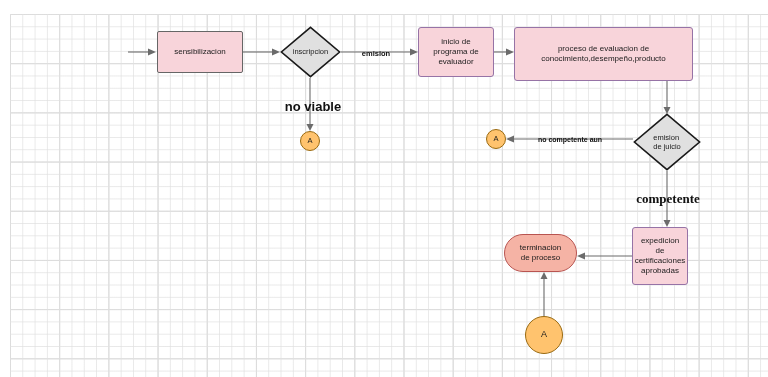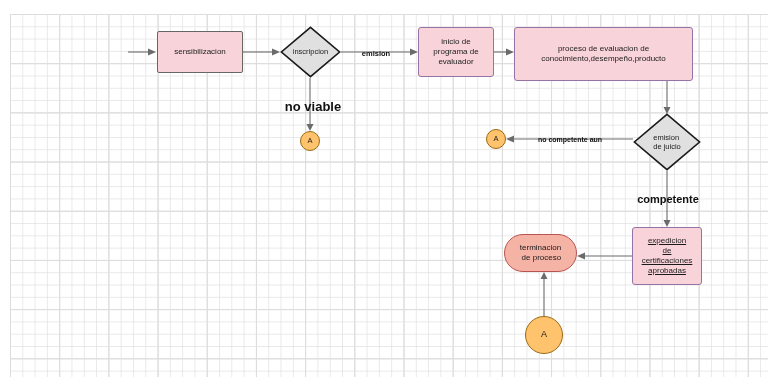--- a/index.html
+++ b/index.html
@@ -175,21 +175,21 @@
       <polygon class="edge-head" points="540.5,279 544,272 547.5,279"></polygon>
     </g>
   </svg>
 
   <div class="edge-label" style="left:376px; top:53px; font-size:7.5px;">emision</div>
 
   <div class="edge-label" style="left:313px; top:106px; font-size:13px;">no viable</div>
 
   <div class="edge-label" style="left:570px; top:139px; font-size:7px;">no competente aun</div>
 
-  <div class="edge-label" style="left:668px; top:199px; font-size:11px;">competente</div>
+  <div class="edge-label" style="left:668px; top:199px; font-size:13px;font-family:Liberation Serif, serif;">competente</div>
 
 
   <div class="node n-process-gray" style="left:157px; top:31px; width:86px; height:42px; font-size:8px;">
     <span>sensibilizacion</span>
   </div>
 
   <div class="diamond-wrap" style="left:280px; top:26px; width:61px; height:52px;">
     <svg width="61" height="52" viewBox="0 0 61 52">
       <polygon points="30.5,1.4 59.6,26 30.5,50.6 1.4,26" fill="#e0e0e0" stroke="#1a1a1a" stroke-width="1.6"></polygon>
     </svg>
@@ -216,28 +216,28 @@
   </div>
 
   <div class="node n-connector" style="left:300px; top:131px; width:20px; height:20px; font-size:7.5px;">
     <span>A</span>
   </div>
 
   <div class="node n-connector" style="left:486px; top:129px; width:20px; height:20px; font-size:7.5px;">
     <span>A</span>
   </div>
 
-  <div class="node n-process" style="left:632px; top:227px; width:70px; height:58px; font-size:8px;text-decoration:underline;">
+  <div class="node n-process" style="left:632px; top:227px; width:56px; height:58px; font-size:8px;">
     <span>expedicion
 de
 certificaciones
 aprobadas</span>
   </div>
 
-  <div class="node n-terminator" style="left:504px; top:234px; width:73px; height:38px; font-size:8px;text-align:right;">
+  <div class="node n-terminator" style="left:504px; top:234px; width:73px; height:38px; font-size:8px;">
     <span>terminacion
 de proceso</span>
   </div>
 
   <div class="node n-connector" style="left:525px; top:316px; width:38px; height:38px; font-size:9px;">
     <span>A</span>
   </div>
 
 </div>
 

